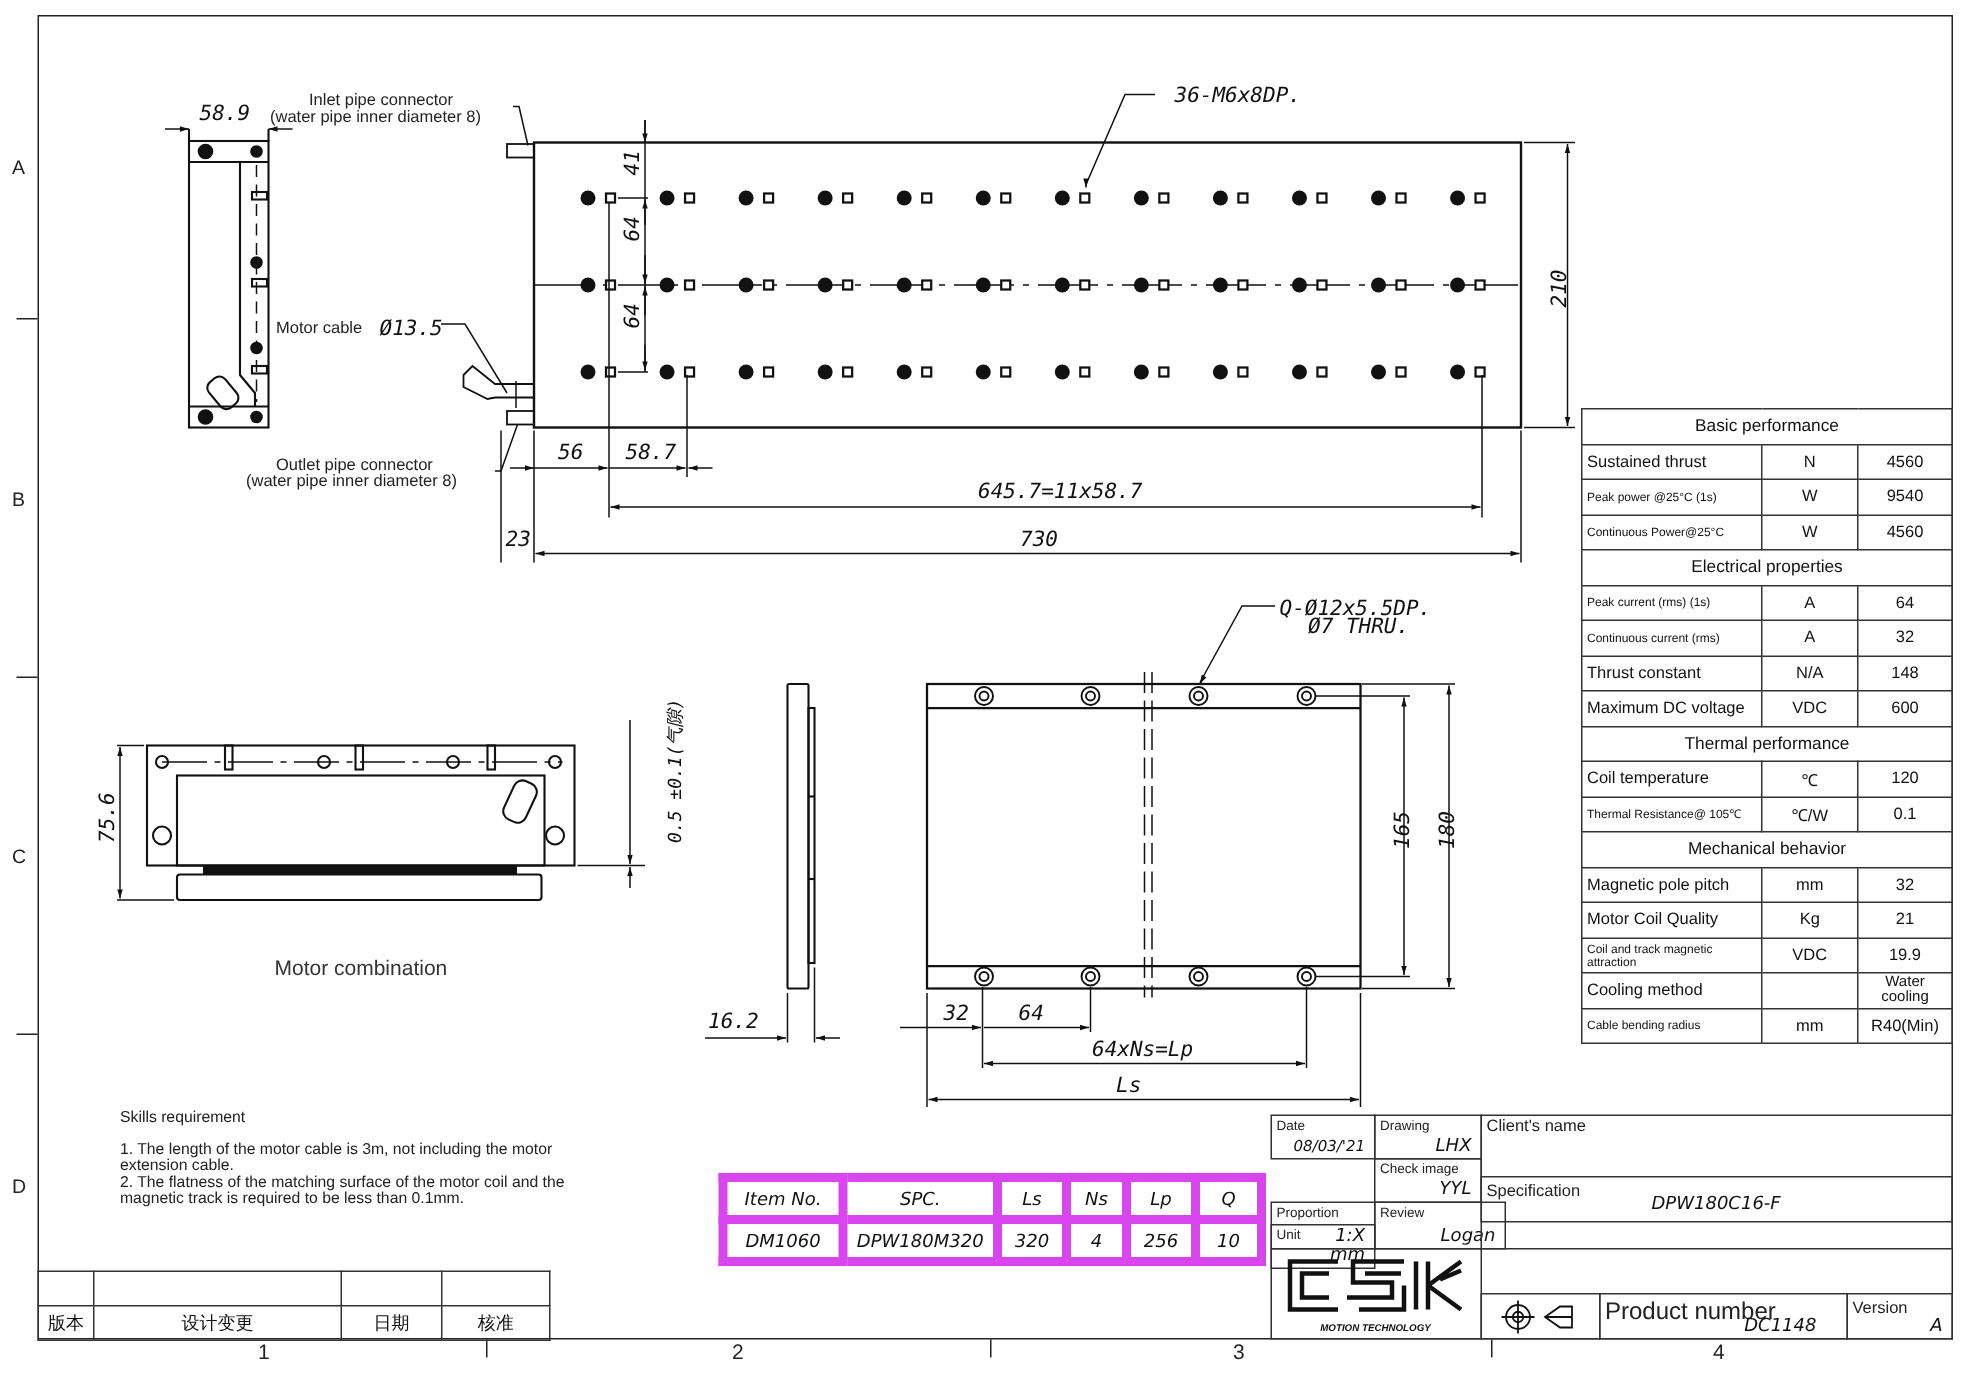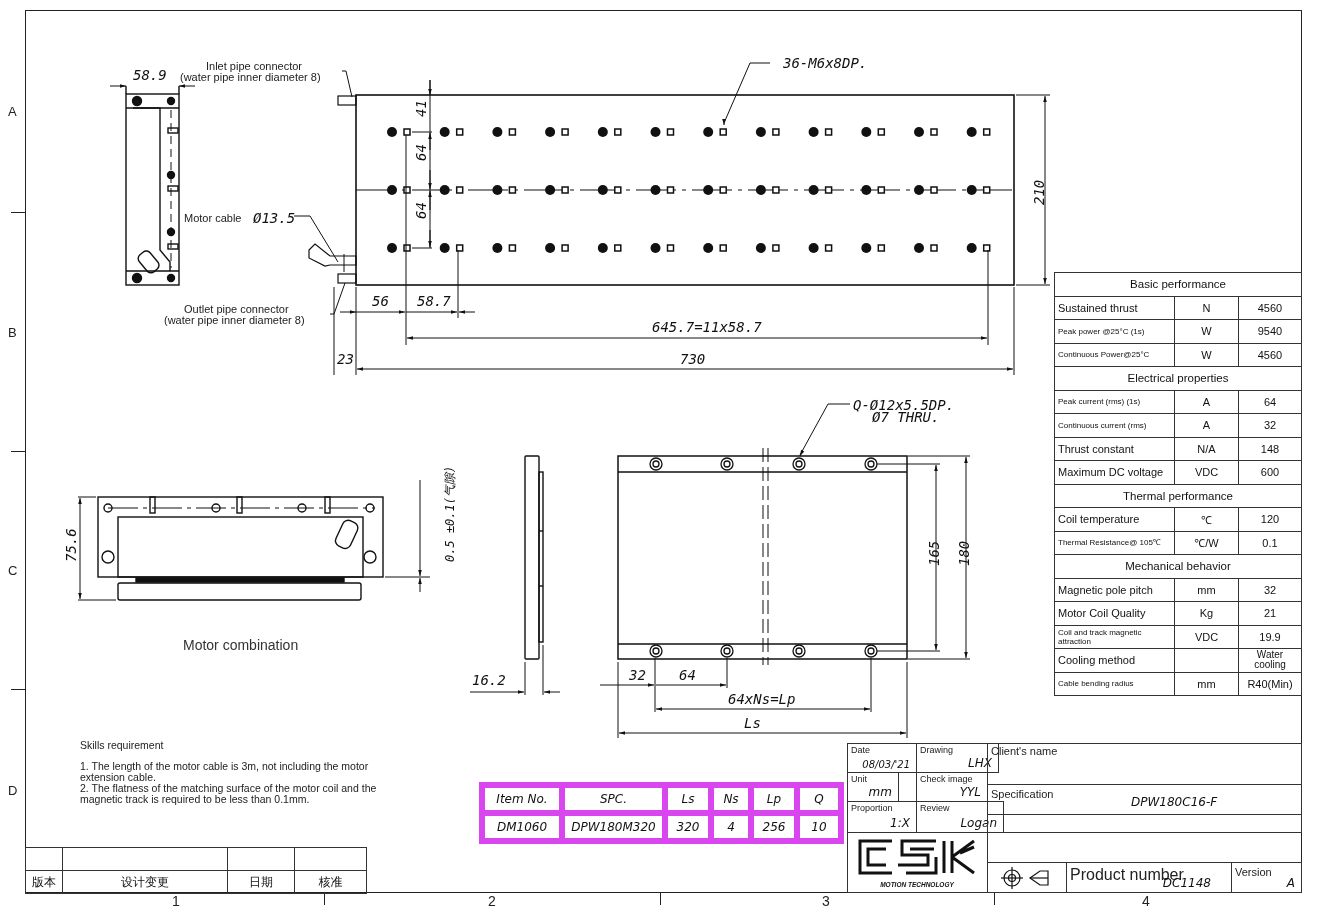--- a/index.html
+++ b/index.html
@@ -22,21 +22,21 @@
   table.perf td.valsmall { font-size:10px; line-height:10px; }
   
   table.items { position:absolute; left:479px; top:782px; border-collapse:collapse; font-family:"DejaVu Sans", sans-serif; font-style:italic; font-size:12px; }
   table.items td { border:6px solid #d946ef; height:22px; padding:0 6px; text-align:center; }
   
   table.rev { position:absolute; left:25px; top:847px; border-collapse:collapse; font-size:12px; }
   table.rev td { border:1px solid #333; height:22px; text-align:center; padding:0; }
   
   .tb { position:absolute; border:1px solid #333; box-sizing:border-box; font-size:9px; }
   .tb .lbl { position:absolute; left:3px; top:1px; font-size:9px; color:#222; }
-  .tb .val { position:absolute; right:6px; bottom:2px; font-family:"DejaVu Sans", sans-serif; font-style:italic; font-size:12px;margin-left:30px; }
+  .tb .val { position:absolute; right:6px; bottom:2px; font-family:"DejaVu Sans", sans-serif; font-style:italic; font-size:12px; }
   .notes { position:absolute; left:80px; top:740px; width:310px; font-size:10.5px; line-height:11px; color:#222; }
   .notes p { margin:0; }
   .caption { position:absolute; left:183px; top:637px; font-size:14px; color:#333; }
 </style>
 </head>
 <body>
 
 <div class="frame"></div>
 
 <div class="rowlbl" style="top:104px">A</div>
@@ -412,25 +412,25 @@
     <td>核准</td>
   </tr>
 </tbody>
   </table>
 
 <div>
   <div class="tb" style="left:847px;top:743px;width:70px;height:30px">
     <span class="lbl">Date</span>
     <span class="val" style="font-size:10px">08/03/'21</span>
   </div>
-  <div class="tb" style="left:916px;top:743px;width:83px;height:30px">
+  <div class="tb" style="left:916px;top:743px;width:72px;height:30px">
     <span class="lbl">Drawing</span>
     <span class="val">LHX</span>
   </div>
-  <div class="tb" style="left:847px;top:772px;width:52px;height:30px">
+  <div class="tb" style="left:847px;top:816px;width:70px;height:30px">
     <span class="lbl">Unit</span>
     <span class="val">mm</span>
   </div>
   <div class="tb" style="left:916px;top:772px;width:72px;height:30px">
     <span class="lbl">Check image</span>
     <span class="val">YYL</span>
   </div>
   <div class="tb" style="left:847px;top:801px;width:70px;height:32px">
     <span class="lbl">Proportion</span>
     <span class="val">1:X</span>

